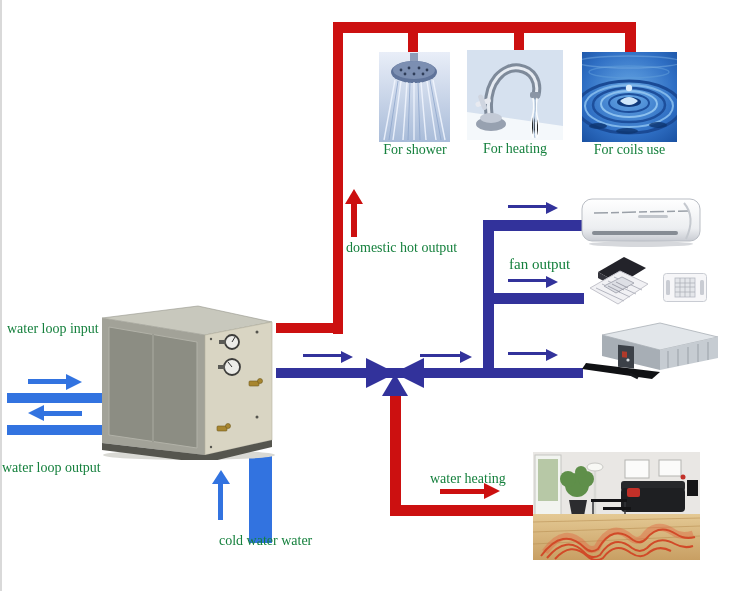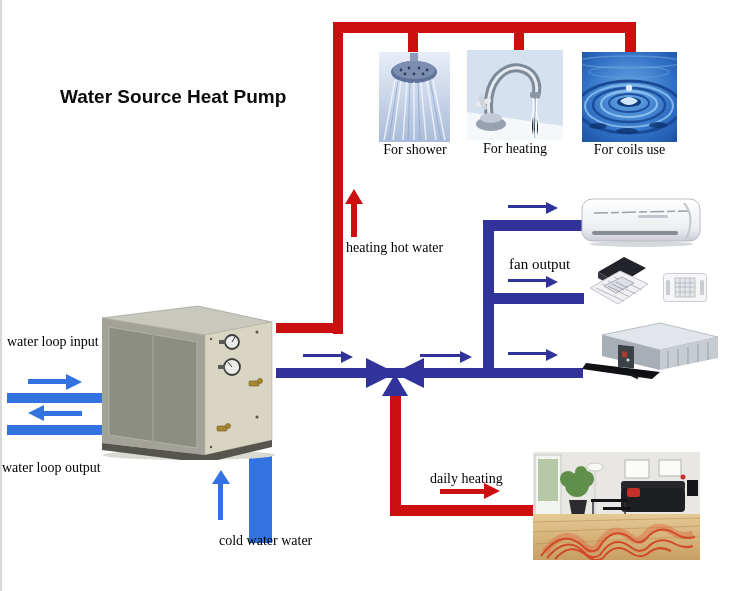--- a/index.html
+++ b/index.html
@@ -1,19 +1,19 @@
 <!DOCTYPE html>
 <html style="--hot: #cc1010; --chilled: #32329b; --source: #3273e0;"><head>
 <meta charset="utf-8">
 <style>
   :root{ --hot:#cc1010; --chilled:#32329b; --source:#3273e0; }
   html,body{margin:0;padding:0;background:#fff;}
   #stage{position:relative;width:740px;height:591px;background:#fff;overflow:hidden;
          font-family:"Liberation Serif",serif;}
-  .lbl{position:absolute;font:14px "Liberation Serif",serif;color:#000000;white-space:nowrap;}
+  .lbl{position:absolute;font:14px "Liberation Serif",serif;color:#15803d;white-space:nowrap;}
   .pipe{position:absolute;}
   .hot{background:var(--hot);}
   .chl{background:var(--chilled);}
   .src{background:var(--source);}
   .tri{position:absolute;width:0;height:0;}
   .img{position:absolute;overflow:hidden;}
   .chl-fill{fill:var(--chilled);}
   #title{position:absolute;left:60px;top:86px;font:bold 19px "Liberation Sans",sans-serif;color:#0a0a0a;}
   .caption{text-align:center;}
 </style>
@@ -306,26 +306,25 @@
       </g>
       <path d="M12,100 q20,-28 40,-6 q5,6 12,2 q14,-28 34,-10 q6,5 12,0 q12,-18 30,-6 q8,6 20,2" fill="none" stroke="#e06a45" stroke-width="7" opacity="0.45"></path>
       <g fill="none" stroke="#d14a28" stroke-width="2">
         <path d="M8,104 q22,-30 44,-8 q6,6 13,1 q15,-26 35,-9 q7,5 13,-1 q13,-16 30,-5 q9,6 19,3"></path>
         <path d="M14,106 q20,-24 38,-5 q7,7 15,2 q14,-22 32,-7 q8,6 15,0 q12,-13 28,-4 q9,5 18,2"></path>
         <path d="M22,107 q16,-18 32,-3 q8,7 16,2 q12,-17 28,-5 q9,6 16,1 q11,-10 24,-3"></path>
       </g>
     </svg>
   </div>
 
-  <div id="title">Water Source Heat Pump</div>
 
   <div class="lbl caption" style="left:372px;top:142px;width:86px">For shower</div>
   <div class="lbl caption" style="left:462px;top:141px;width:106px">For heating</div>
   <div class="lbl caption" style="left:578px;top:142px;width:103px">For coils use</div>
 
-  <div class="lbl" style="left:346px;top:240px">heating hot water</div>
+  <div class="lbl" style="left:346px;top:240px">domestic hot output</div>
   <div class="lbl" style="left:509px;top:256px;font-size:15px">fan output</div>
-  <div class="lbl" style="left:7px;top:334px">water loop input</div>
+  <div class="lbl" style="left:7px;top:321px">water loop input</div>
   <div class="lbl" style="left:2px;top:460px">water loop output</div>
   <div class="lbl" style="left:219px;top:533px">cold water water</div>
-  <div class="lbl" style="left:430px;top:471px">daily heating</div>
+  <div class="lbl" style="left:430px;top:471px">water heating</div>
 
 </div>
 
 </body></html>

